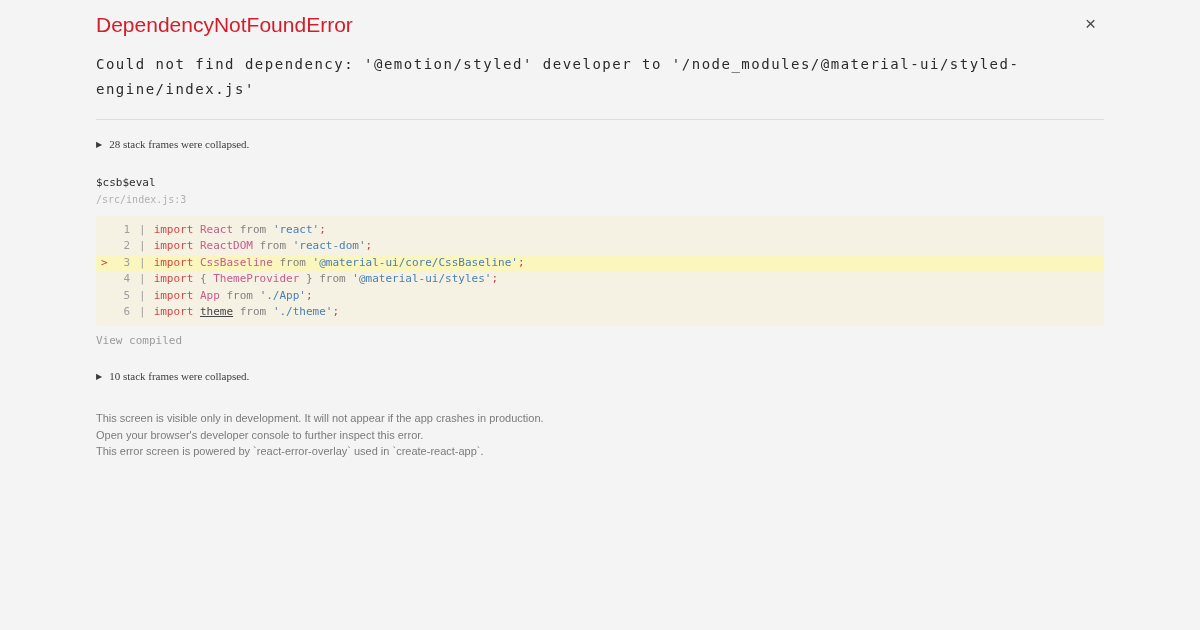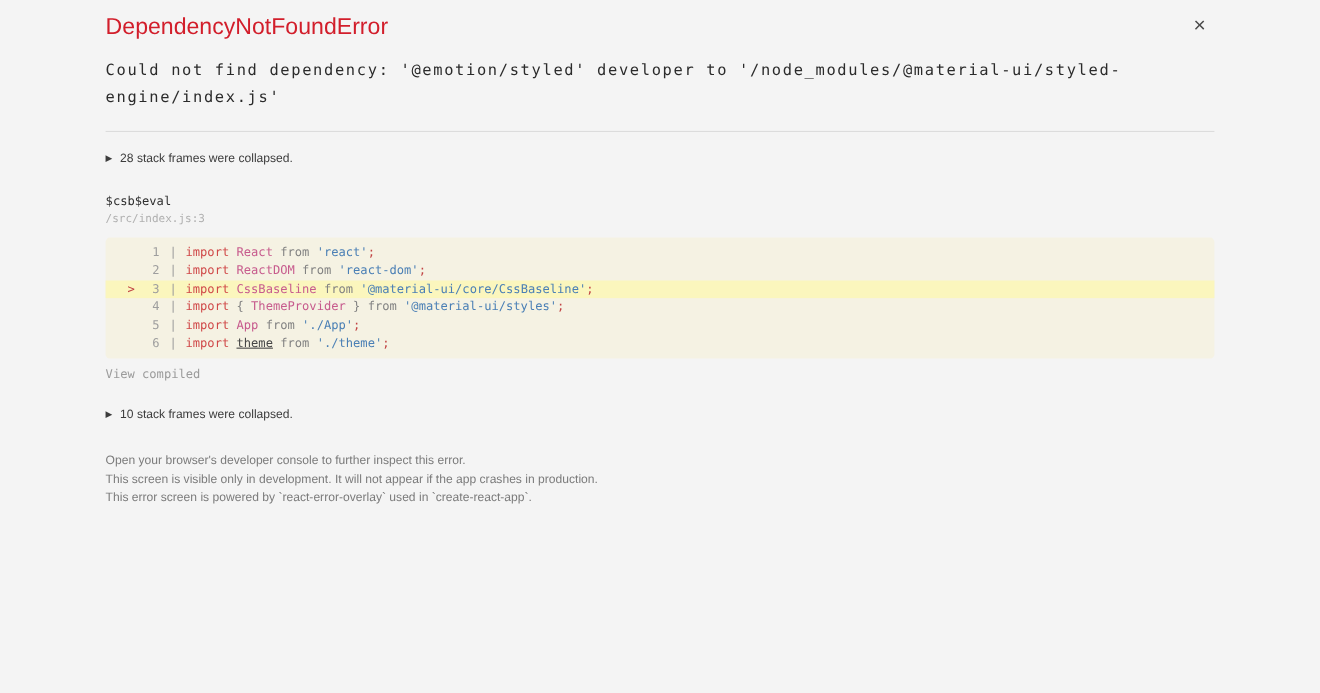--- a/index.html
+++ b/index.html
@@ -15,35 +15,35 @@
 
   .title{font-size:21px;font-weight:500;color:var(--title-red);letter-spacing:0;}
   .close-btn{position:absolute;top:14px;right:8px;font-size:19px;line-height:1;color:#4a4a4a;
     cursor:pointer;font-weight:300;user-select:none;}
 
   .message{margin-top:15px;font-family:"DejaVu Sans Mono","Liberation Mono",monospace;
     font-size:14px;letter-spacing:1.5px;line-height:25px;color:#2b2b2b;overflow-wrap:break-word;}
 
   .divider{margin-top:17px;border:none;border-top:1px solid #dcdcdc;height:0;}
 
-  .collapse-row{margin-top:0;font-family:Liberation Sans, sans-serif;
+  .collapse-row{margin-top:0;font-family:Liberation Serif, serif;
     font-size:11px;color:#3c3c3c;cursor:pointer;}
   .collapse-row .arrow{display:inline-block;font-size:8px;color:#3c3c3c;margin-right:7px;
     vertical-align:1px;}
   #collapse-top{margin-top:18px;}
   #collapse-bottom{margin-top:22px;}
 
   .frame-fn{margin-top:26px;font-family:"DejaVu Sans Mono","Liberation Mono",monospace;
     font-size:11px;color:#2f2f2f;}
   .frame-loc{margin-top:5px;font-family:"DejaVu Sans Mono","Liberation Mono",monospace;
     font-size:10px;color:#b0b0b0;}
 
   .code-frame{margin-top:11px;background:var(--code-bg);border-radius:4px;padding:6px 0;
     font-family:"DejaVu Sans Mono","Liberation Mono",monospace;font-size:11px;line-height:16.4px;}
-  .code-line{white-space:pre;padding-left:20px;}
+  .code-line{white-space:pre;padding-left:5px;}
   .code-line.hl{background:var(--code-highlight-bg);}
   .code-line .marker{display:inline-block;width:13px;color:var(--token-punctuation);}
   .code-line .lnum{display:inline-block;width:16px;text-align:right;color:var(--line-number);}
   .code-line .pipe{display:inline-block;margin:0 8px 0 9px;color:var(--line-number);}
   .tk-kw{color:var(--token-keyword);}
   .tk-id{color:var(--token-identifier);}
   .tk-op{color:var(--token-operator);}
   .tk-var{color:var(--token-variable);text-decoration:underline;}
   .tk-str{color:var(--token-string);}
   .tk-pu{color:var(--token-punctuation);}
@@ -78,18 +78,18 @@
       <div class="code-line"><span class="marker"></span><span class="lnum">4</span><span class="pipe">|</span><span class="tk-kw">import</span><span class="tk-op"> { </span><span class="tk-id">ThemeProvider</span><span class="tk-op"> } from </span><span class="tk-str">'@material-ui/styles'</span><span class="tk-pu">;</span></div>
       <div class="code-line"><span class="marker"></span><span class="lnum">5</span><span class="pipe">|</span><span class="tk-kw">import</span><span class="tk-op"> </span><span class="tk-id">App</span><span class="tk-op"> from </span><span class="tk-str">'./App'</span><span class="tk-pu">;</span></div>
       <div class="code-line"><span class="marker"></span><span class="lnum">6</span><span class="pipe">|</span><span class="tk-kw">import</span><span class="tk-op"> </span><span class="tk-var">theme</span><span class="tk-op"> from </span><span class="tk-str">'./theme'</span><span class="tk-pu">;</span></div>
     </div>
 
   <div><span class="view-compiled">View compiled</span></div>
 
   <div class="collapse-row" id="collapse-bottom"><span class="arrow">▶</span><span>10 stack frames were collapsed.</span></div>
 
   <div class="footer">
+    <div>This screen is visible only in development. It will not appear if the app crashes in production.</div>
     <div>Open your browser's developer console to further inspect this error.</div>
-    <div>This screen is visible only in development. It will not appear if the app crashes in production.</div>
     <div>This error screen is powered by `react-error-overlay` used in `create-react-app`.</div>
   </div>
 
 </div>
 
 </body></html>

